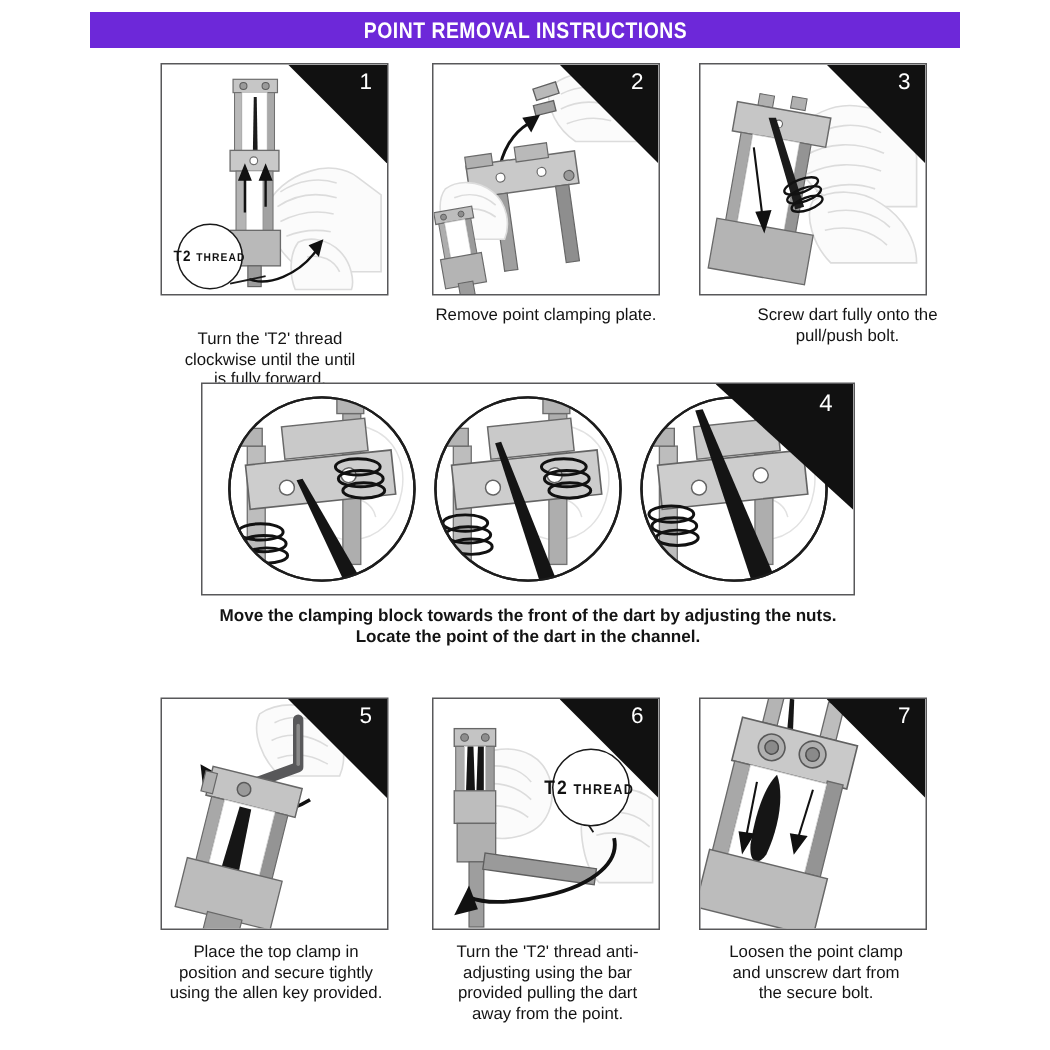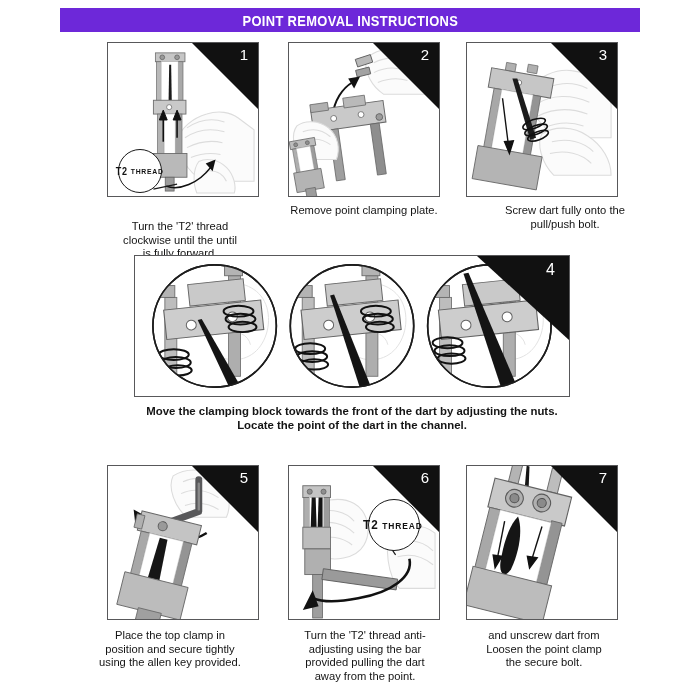--- a/index.html
+++ b/index.html
@@ -445,21 +445,21 @@
         <rect x="40" y="152" width="24" height="12" fill="#a0a0a0" stroke="#676767" stroke-width="0.8"></rect>
       </g>
     </svg>
   </div>
   <div class="corner">
     <div class="tri"></div>
     <div class="num">5</div>
   </div>
 </div>
 
-<div class="caption" style="left:80px; top:629px; width:180px;text-align:center;">
+<div class="caption" style="left:94px; top:629px; width:180px;text-align:center;">
   <div>Place the top clamp in</div>
   <div>position and secure tightly</div>
   <div>using the allen key provided.</div>
 </div>
 
 <div class="panel" style="left:288px; top:465px; width:152px; height:155px;">
   <div class="panel-art">
     <svg viewBox="0 0 152 155" preserveAspectRatio="none">
 
       <g fill="#fbfbfb" stroke="#dcdcdc" stroke-width="1.1">
@@ -561,16 +561,16 @@
       </g>
     </svg>
   </div>
   <div class="corner">
     <div class="tri"></div>
     <div class="num">7</div>
   </div>
 </div>
 
 <div class="caption" style="left:458px; top:629px; width:172px;">
+  <div>Loosen the point clamp</div>
   <div>and unscrew dart from</div>
-  <div>Loosen the point clamp</div>
   <div>the secure bolt.</div>
 </div>
 
 </body></html>

